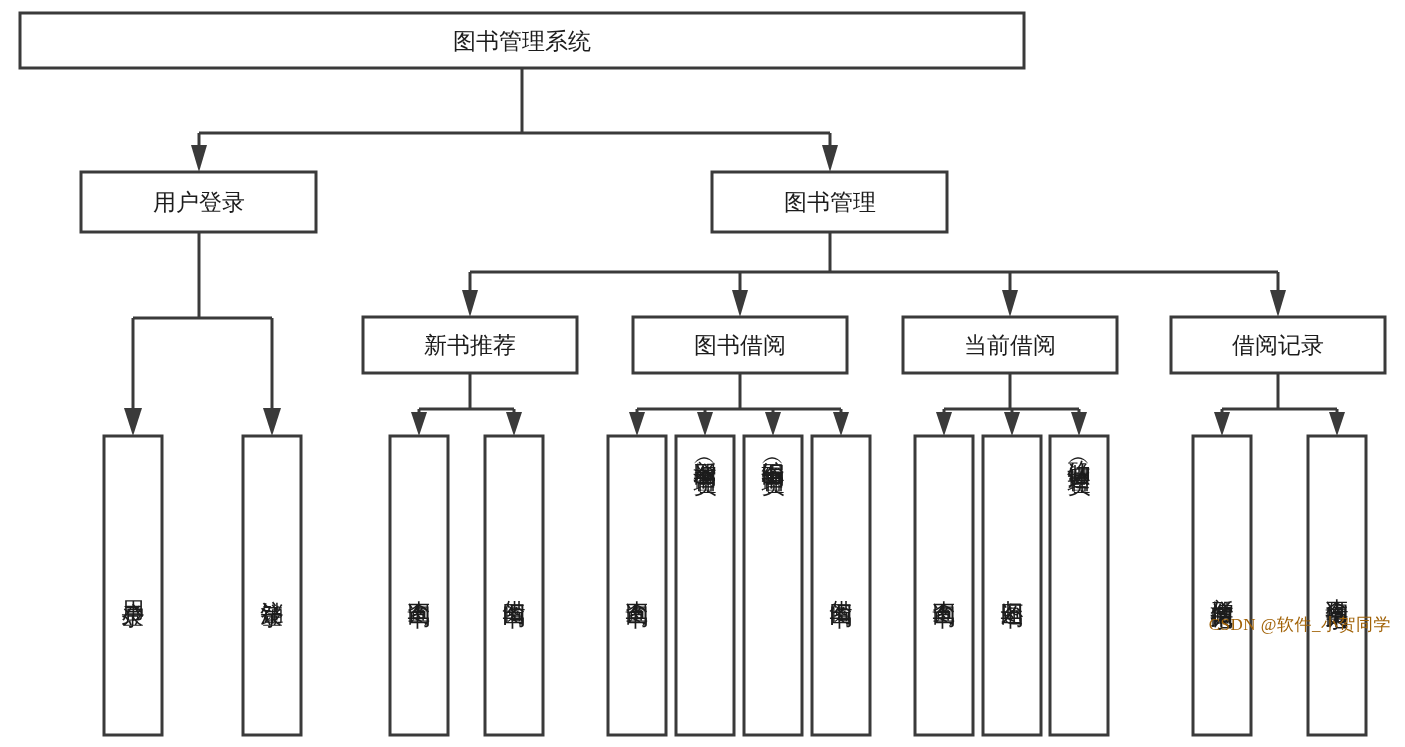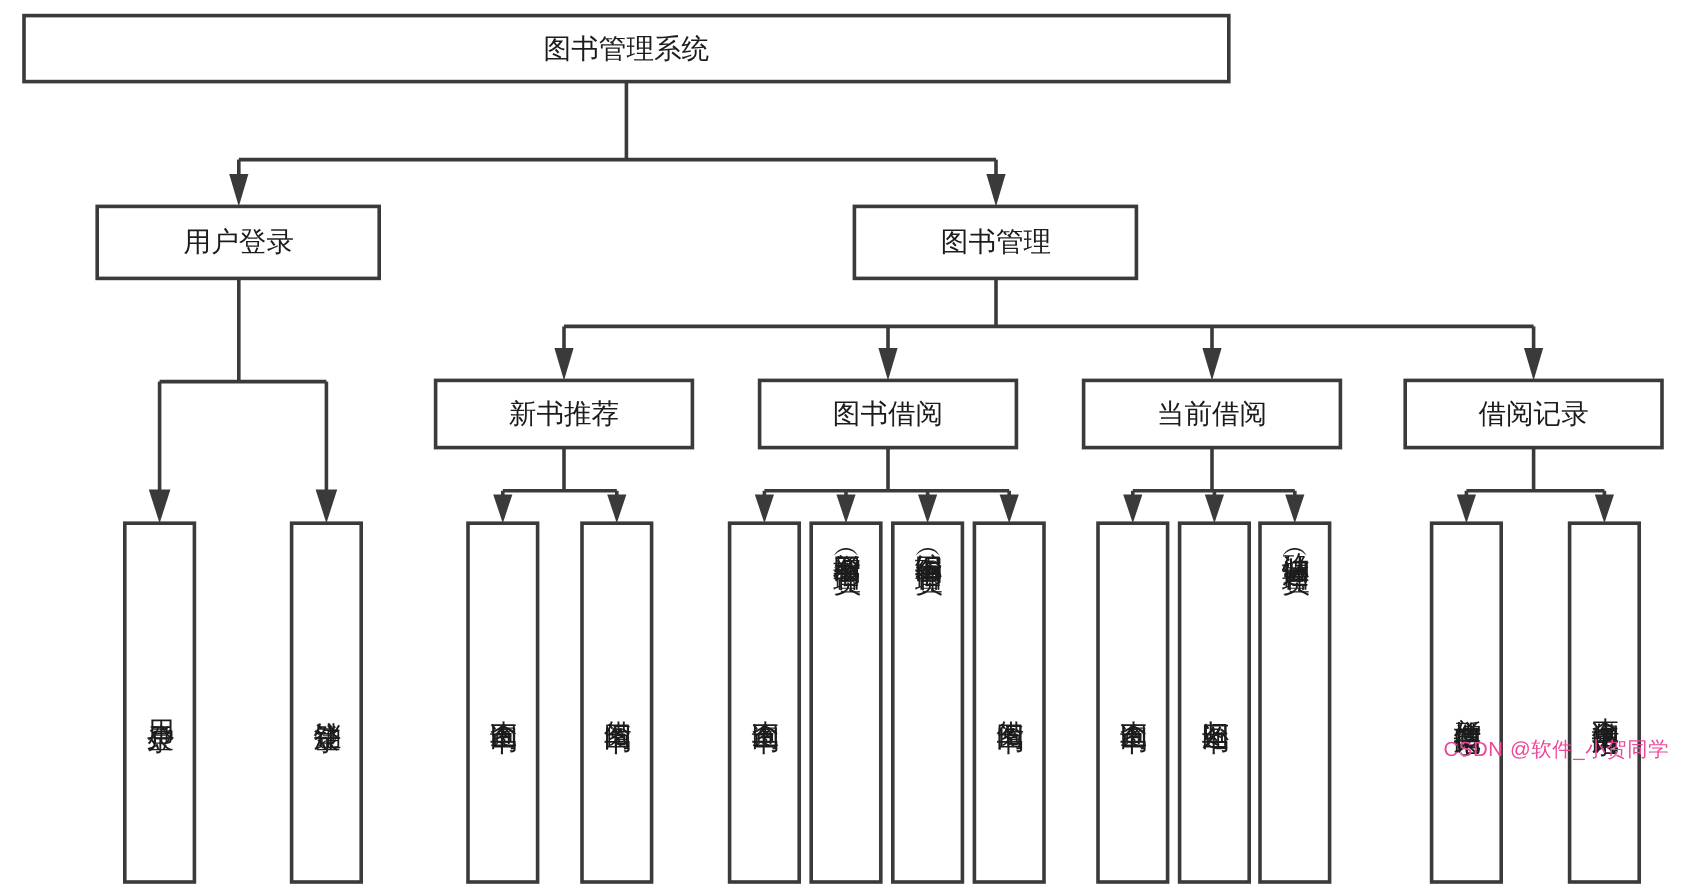--- a/index.html
+++ b/index.html
@@ -62,23 +62,23 @@
     font-size: 23px;
     color: #1c1c1c;
     line-height: 1.08;
     letter-spacing: 2px;
     white-space: nowrap;
   }
   .watermark {
     position: absolute;
     right: 14px;
     bottom: 6px;
-    font-family: Liberation Sans, sans-serif;
+    font-family: Liberation Serif, serif;
     font-size: 17px;
-    color: #ec4899;
+    color: #a16207;
     white-space: nowrap;
     letter-spacing: 0.5px;
   }
 </style>
 </head>
 <body>
 
 <div id="diagram-root">
 
   <svg class="flow" viewBox="0 0 1405 747" xmlns="http://www.w3.org/2000/svg">

